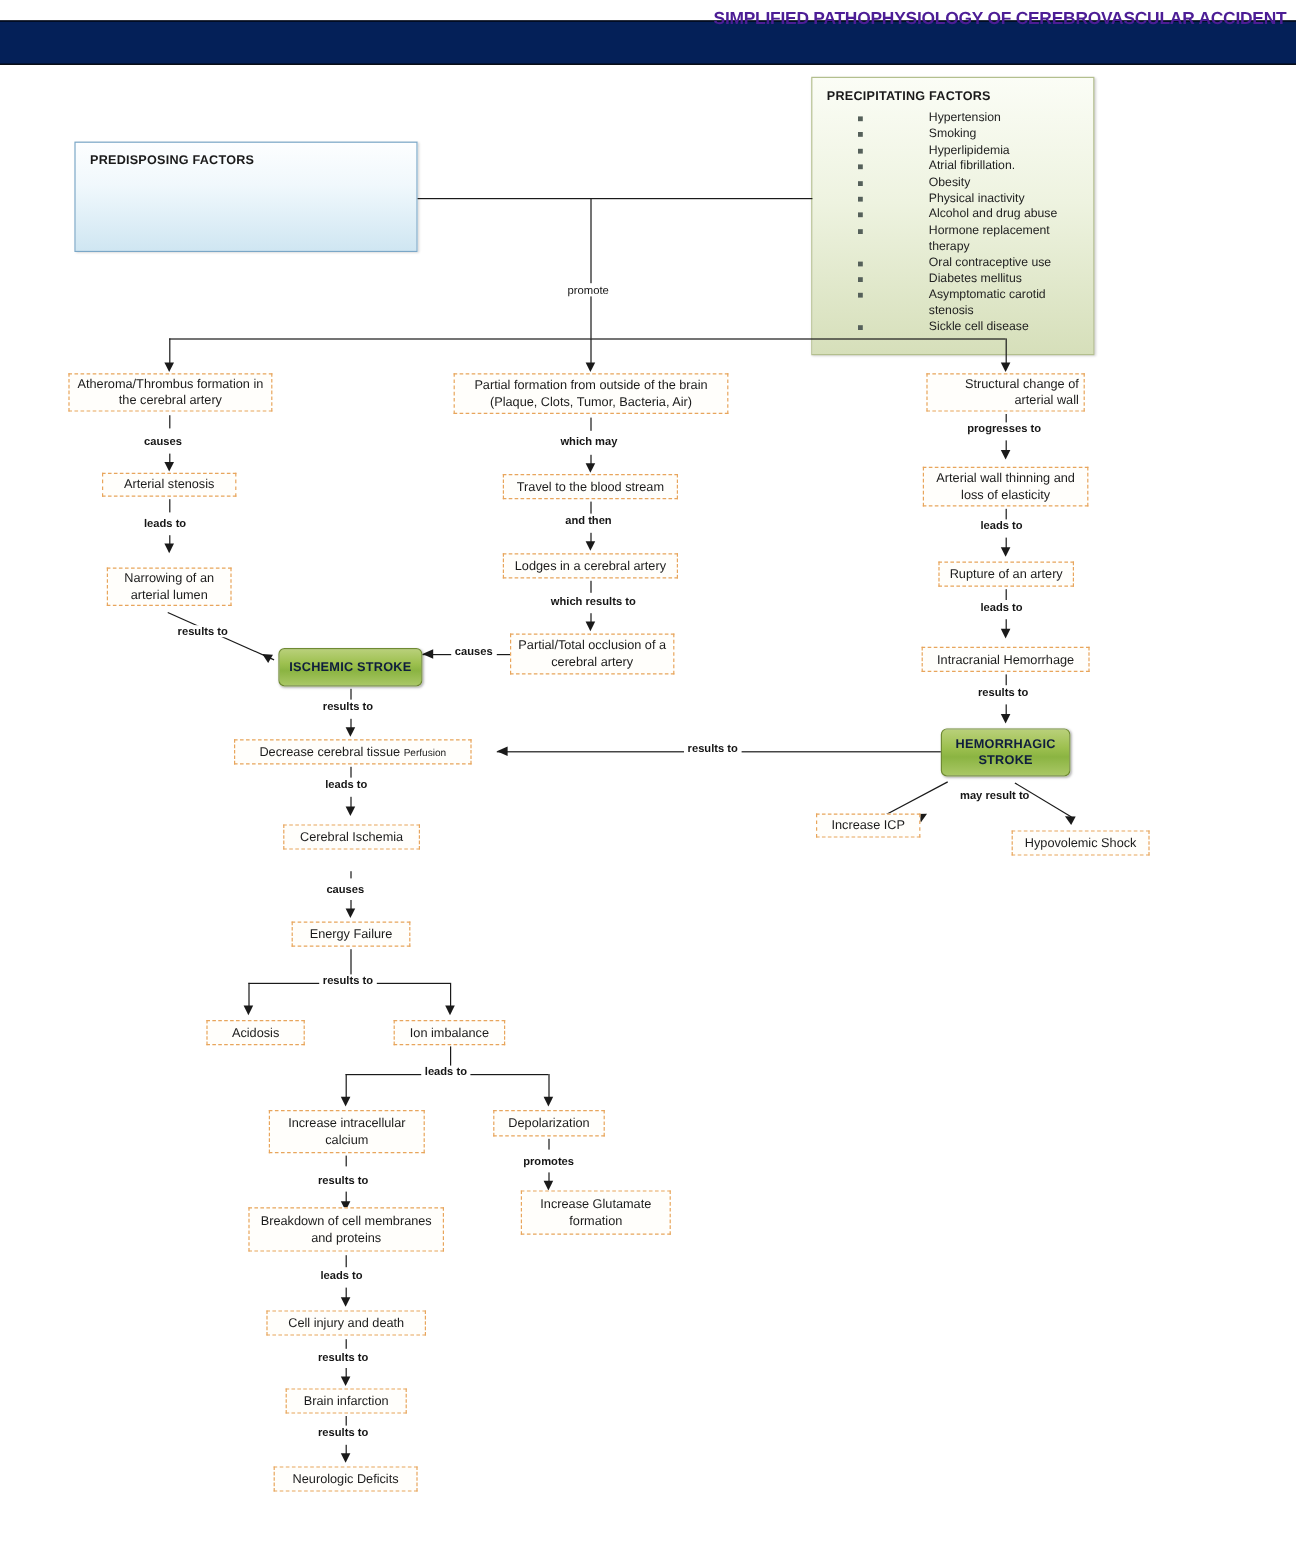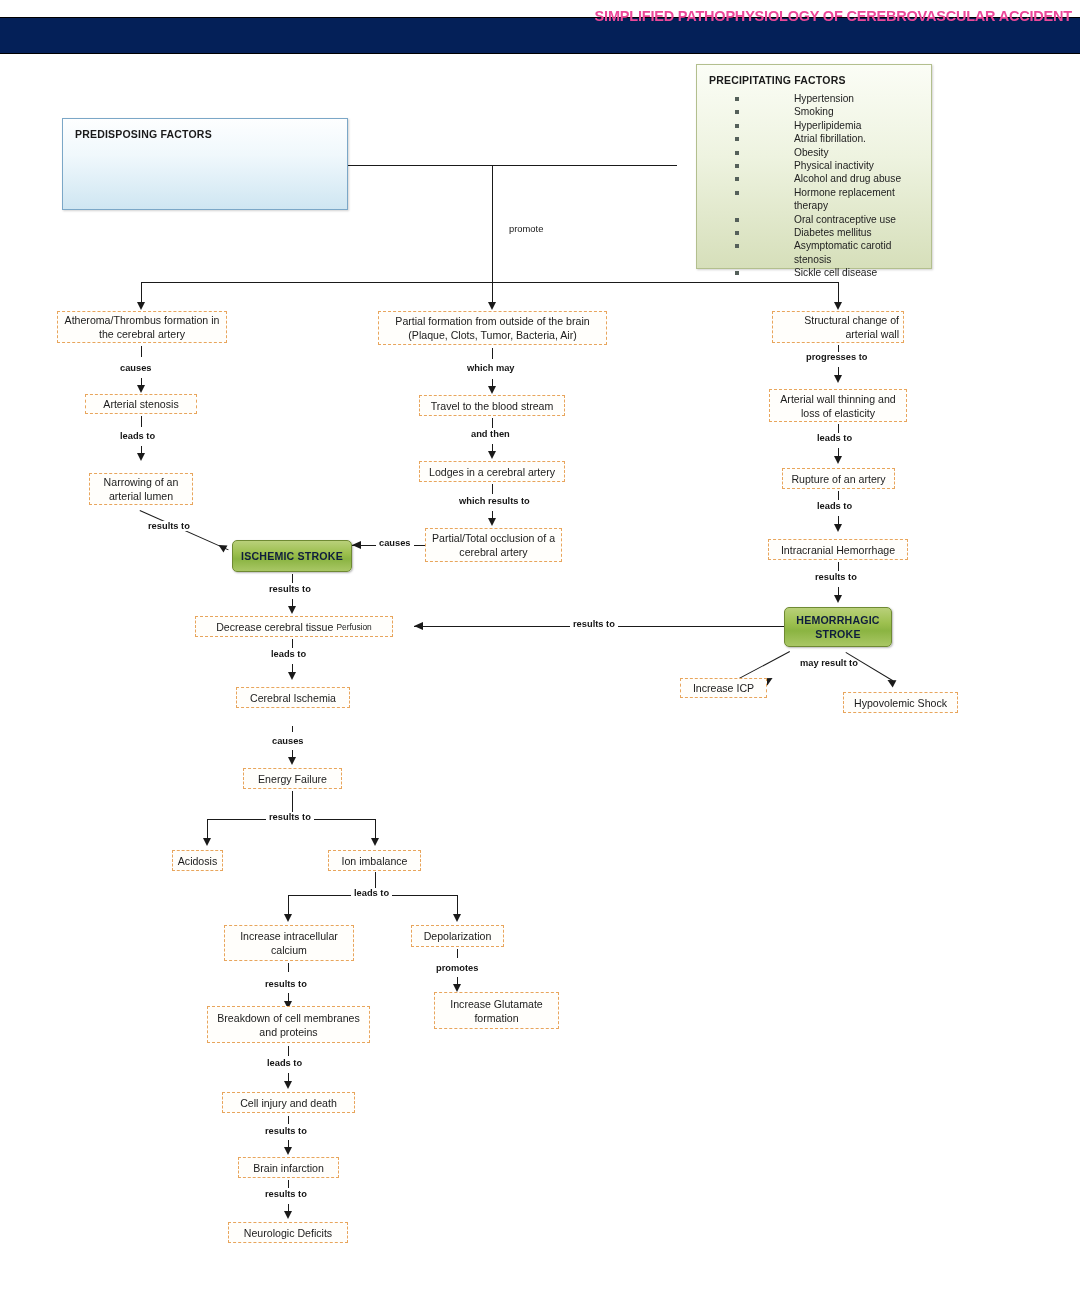--- a/index.html
+++ b/index.html
@@ -3,40 +3,40 @@
 <meta charset="utf-8">
 <style>
   html,body{margin:0;padding:0;background:#ffffff;}
   body{width:1080px;height:1289px;position:relative;
        font-family:"Liberation Sans","DejaVu Sans",sans-serif;
        color:#1b1b1b;overflow:hidden;}
 
   
   #header-bar{position:absolute;left:0;top:17px;width:1080px;height:35px;
        background:#042058;border-top:1px solid #000;border-bottom:1px solid #000;}
-  #header-title{position:absolute;right:8px;top:8px;color:#ec4899;
+  #header-title{position:absolute;right:8px;top:8px;color:#4c1d95;
        font-size:14.5px;font-weight:bold;letter-spacing:-0.2px;white-space:nowrap;}
 
   
   .panel{position:absolute;box-sizing:border-box;}
   .panel .panel-title{font-size:10.5px;font-weight:bold;color:#1a1a1a;letter-spacing:.2px;}
   .panel ul{margin:6px 0 0 0;padding:0 0 0 34px;list-style:none;}
   .panel li{font-size:10.2px;line-height:13.6px;color:#222;position:relative;}
   .panel li::before{content:"";position:absolute;left:-16px;top:5px;
        width:4px;height:4px;background:#55605a;}
 
   #predisposing-panel{left:62px;top:118px;width:286px;height:92px;
        background:linear-gradient(to bottom,#fdfeff 0%,#f0f8fc 40%,#cfe6f2 100%);
        border:1px solid #7ba7c7;padding:9px 10px 0 12px;
        box-shadow:1px 1px 2px rgba(0,0,0,.18);}
 
-  #precipitating-panel{left:676px;top:64px;width:236px;height:205px;
+  #precipitating-panel{left:676px;top:64px;width:236px;height:232px;
        background:linear-gradient(to bottom,#fbfdf6 0%,#eef3e0 45%,#d6dfba 100%);
        border:1px solid #b3bf8e;padding:9px 10px 0 12px;
-       box-shadow:1px 1px 2px rgba(0,0,0,.18);margin-left:20px;}
+       box-shadow:1px 1px 2px rgba(0,0,0,.18);}
   #precipitating-panel ul{padding-left:42px;}
   #precipitating-panel li{line-height:13.4px;padding-left:43px;}
 
   
   .node{position:absolute;box-sizing:border-box;
         border:1px dashed #e8a55c;background:#fffefb;
         display:flex;align-items:center;justify-content:center;text-align:center;
         font-size:10.6px;line-height:14px;color:#1b1b1b;padding:2px 4px;}
 
   .stroke-node{position:absolute;box-sizing:border-box;border-radius:5px;
@@ -84,21 +84,21 @@
     <li>Hormone replacement therapy</li>
     <li>Oral contraceptive use</li>
     <li>Diabetes mellitus</li>
     <li>Asymptomatic carotid stenosis</li>
     <li>Sickle cell disease</li>
   </ul>
 </div>
 
 <div class="hline" style="left:348px;top:165px;width:329px;"></div>
 <div class="vline" style="left:492px;top:165px;height:117px;"></div>
-<div class="edge-label thin" style="left:470px;top:223px;margin-left:36px;">promote</div>
+<div class="edge-label thin" style="left:470px;top:236px;">promote</div>
 
 <div class="hline" style="left:141px;top:282px;width:697px;"></div>
 <div class="vline" style="left:141px;top:282px;height:22px;"></div>
 <div class="arrow-down" style="left:136.5px;top:302px;"></div>
 <div class="vline" style="left:492px;top:282px;height:22px;"></div>
 <div class="arrow-down" style="left:487.5px;top:302px;"></div>
 <div class="vline" style="left:838px;top:282px;height:22px;"></div>
 <div class="arrow-down" style="left:833.5px;top:302px;"></div>
 
 <div class="node" style="left:57px;top:311px;width:170px;height:32px;">
@@ -241,21 +241,21 @@
 </div>
 
 <div class="vline" style="left:292px;top:791px;height:28px;"></div>
 <div class="hline" style="left:207px;top:819px;width:168px;"></div>
 <div class="edge-label" style="left:266px;top:812px;">results to</div>
 <div class="vline" style="left:207px;top:819px;height:21px;"></div>
 <div class="arrow-down" style="left:202.5px;top:838px;"></div>
 <div class="vline" style="left:375px;top:819px;height:21px;"></div>
 <div class="arrow-down" style="left:370.5px;top:838px;"></div>
 
-<div class="node" style="left:172px;top:850px;width:51px;height:21px;justify-content:center;">
+<div class="node" style="left:172px;top:850px;width:82px;height:21px;justify-content:center;">
   <span>Acidosis</span>
 </div>
 <div class="node" style="left:328px;top:850px;width:93px;height:21px;">
   <span>Ion imbalance</span>
 </div>
 
 <div class="vline" style="left:375px;top:872px;height:23px;"></div>
 <div class="hline" style="left:288px;top:895px;width:169px;"></div>
 <div class="edge-label" style="left:351px;top:888px;">leads to</div>
 <div class="vline" style="left:288px;top:895px;height:21px;"></div>

